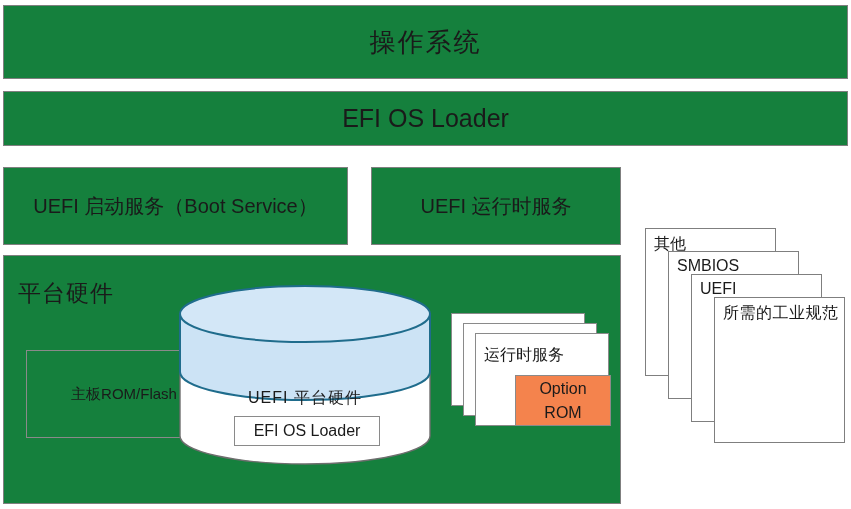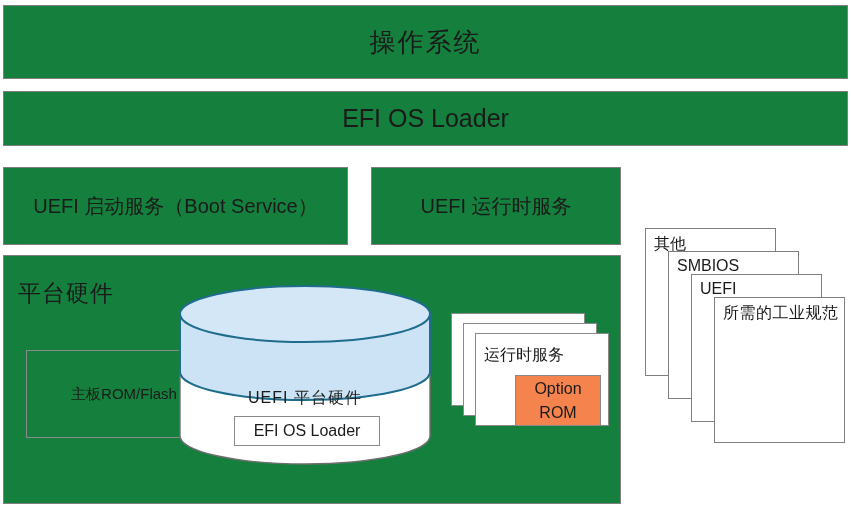--- a/index.html
+++ b/index.html
@@ -106,21 +106,21 @@
   .addin-label {
     position: absolute;
     left: 33px; top: 335px;
     font-size: 16px;
     white-space: nowrap;
     z-index: 5;
   }
   #option-rom {
     position: absolute;
     left: 64px; top: 62px;
-    width: 86px; height: 51px;
+    width: 96px; height: 51px;
     box-sizing: border-box;
     background: #F4834D;
     border: 1.2px solid #8a8a8a;
     display: flex;
     flex-direction: column;
     align-items: center;
     justify-content: center;
     font-size: 16px;
     line-height: 1.45;
     z-index: 6;

